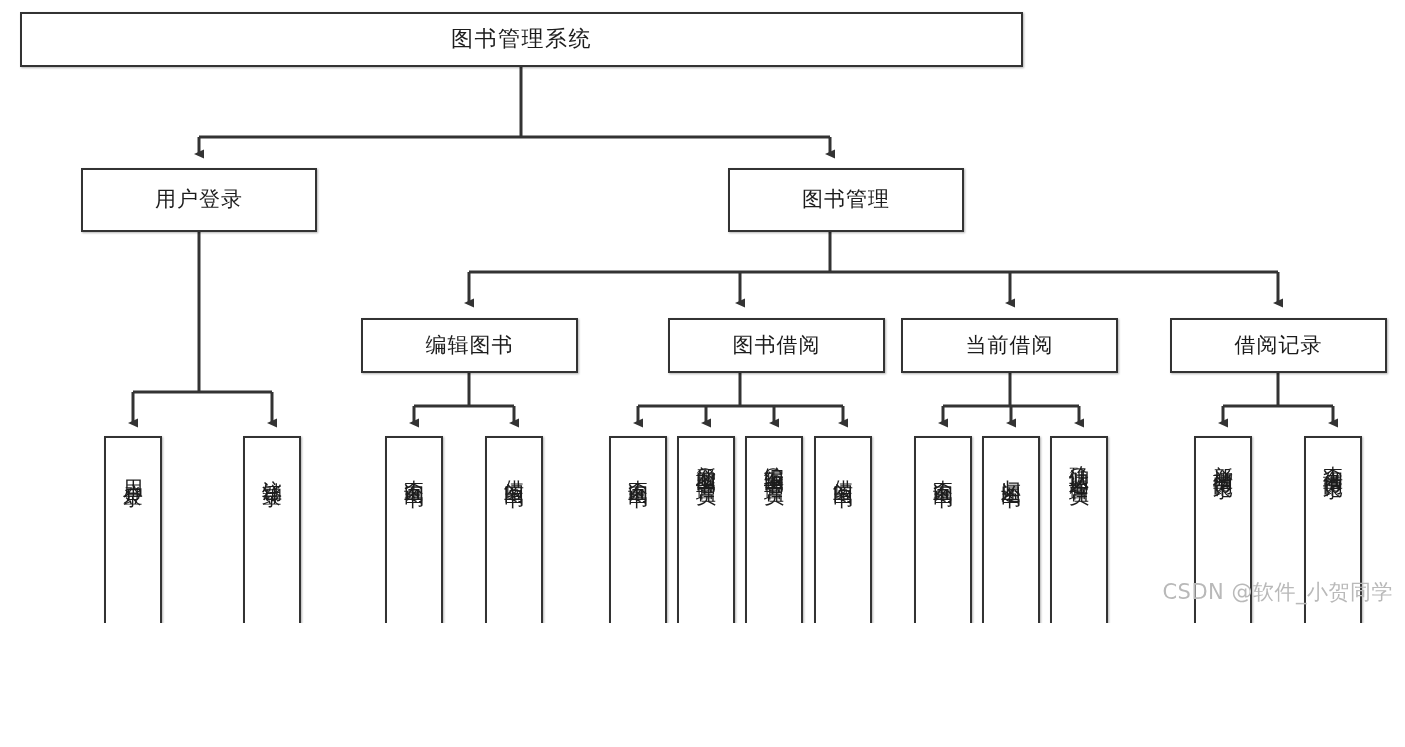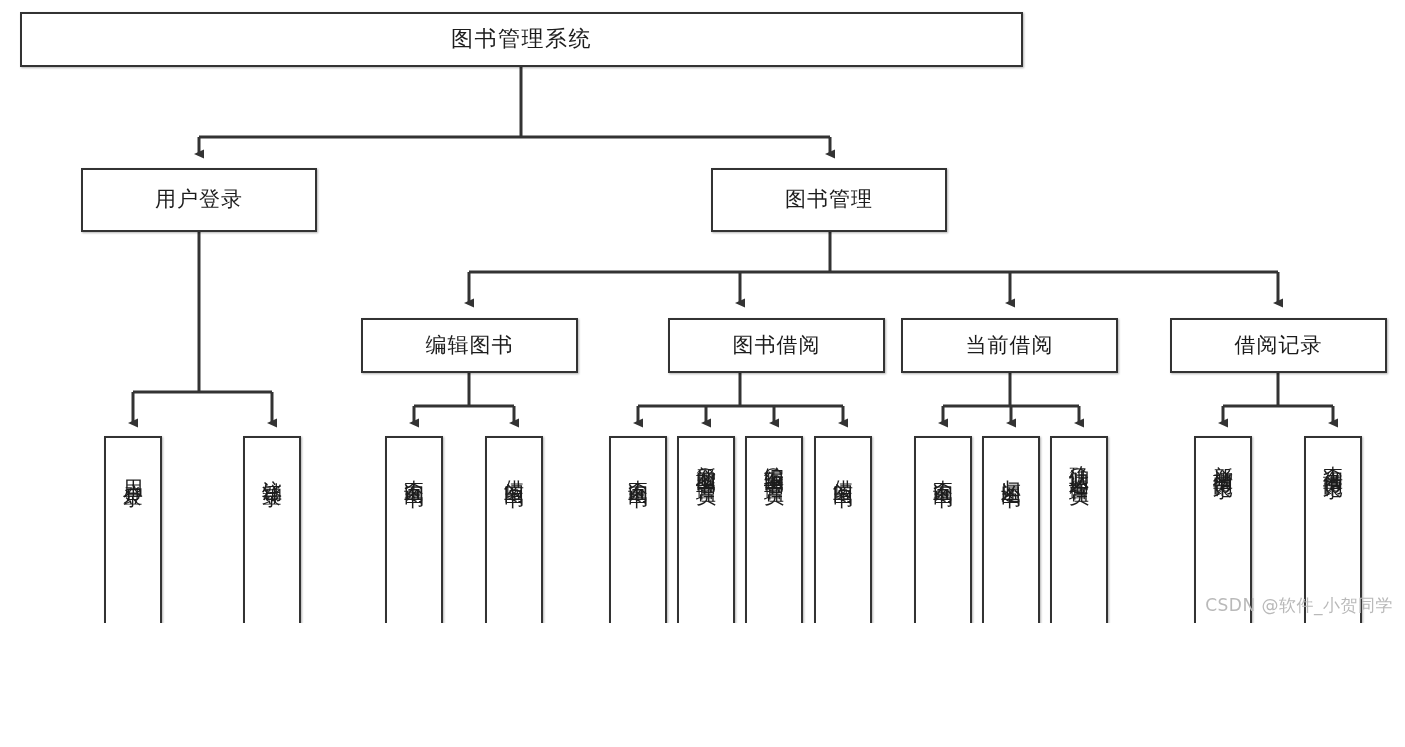--- a/index.html
+++ b/index.html
@@ -67,22 +67,22 @@
     line-height: 1.35;
     letter-spacing: 3px;
     white-space: nowrap;
   }
   .node.vertical.tall-text {
     padding-top: 12px;
   }
   #watermark {
     position: absolute;
     right: 12px;
-    bottom: 6px;
-    font-size: 17px;
+    bottom: 17px;
+    font-size: 21px;
     color: #b9b9b9;
     letter-spacing: 0.5px;
     z-index: 5;
     white-space: nowrap;
     font-family: "DejaVu Sans", "Liberation Sans", sans-serif;
   }
 </style>
 </head>
 <body>
 
@@ -139,21 +139,21 @@
   </svg>
 
   <div class="node horizontal root" style="left:20px; top:12px; width:1003px; height:55px;">
     <span class="node-label">图书管理系统</span>
   </div>
 
   <div class="node horizontal" style="left:81px; top:168px; width:236px; height:64px;">
     <span class="node-label">用户登录</span>
   </div>
 
-  <div class="node horizontal" style="left:711px; top:168px; width:236px; height:64px;">
+  <div class="node horizontal" style="left:728px; top:168px; width:236px; height:64px;">
     <span class="node-label">图书管理</span>
   </div>
 
   <div class="node horizontal" style="left:361px; top:318px; width:217px; height:55px;">
     <span class="node-label">编辑图书</span>
   </div>
 
   <div class="node horizontal" style="left:631px; top:318px; width:217px; height:55px;margin-left:37px;">
     <span class="node-label">图书借阅</span>
   </div>

